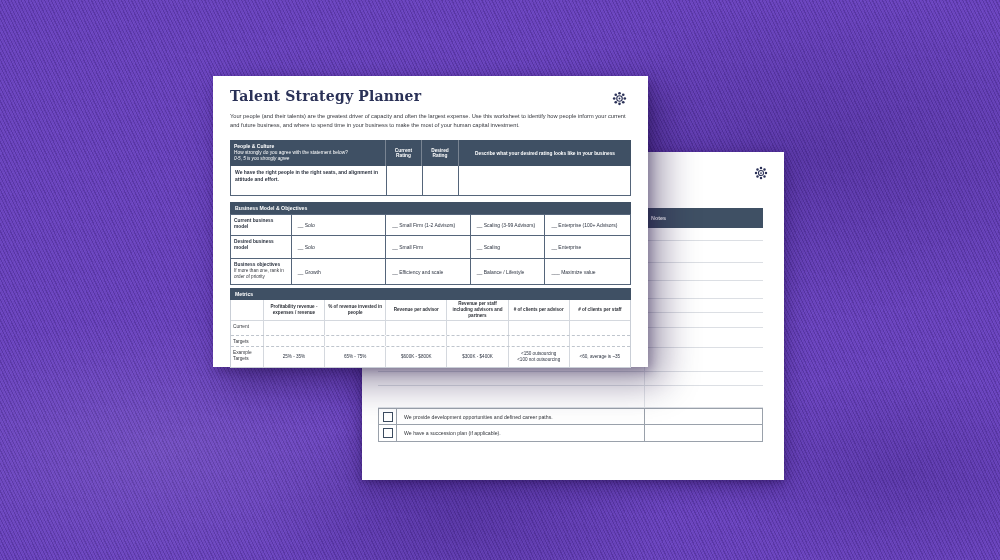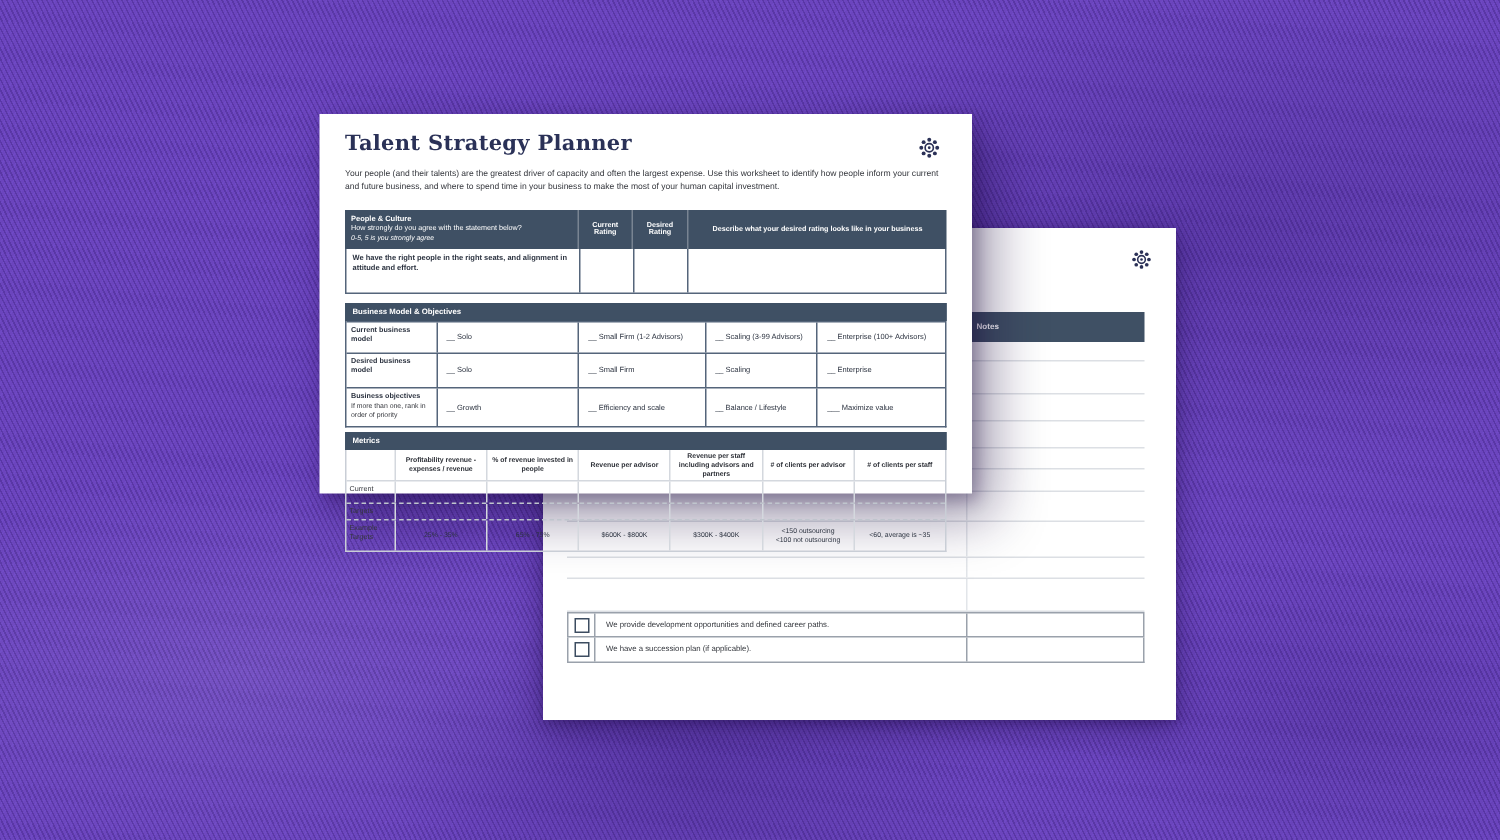--- a/index.html
+++ b/index.html
@@ -20,21 +20,21 @@
   }
   .noise { position:absolute; inset:0; width:100%; height:100%; opacity:.5; }
 
   
   .page { position:absolute; background:#fff; }
   .page.back {
     left:362px; top:152px; width:422px; height:328px; z-index:2;
     box-shadow: 0 6px 22px rgba(25,8,60,0.40), 0 2px 6px rgba(25,8,60,0.28);
   }
   .page.front {
-    left:213px; top:76px; width:435px; height:253px; z-index:3;
+    left:213px; top:76px; width:435px; height:291px; z-index:3;
     box-shadow: 14px 16px 34px rgba(25,8,60,0.42), 3px 4px 10px rgba(25,8,60,0.30);
   }
 
   .logo { position:absolute; }
 
   
   .doc-title {
     position:absolute; left:17px; top:12px;
     font-family:"DejaVu Serif","Liberation Serif",serif;
     font-size:14px; font-weight:600; color:#2a3157; letter-spacing:.2px;

